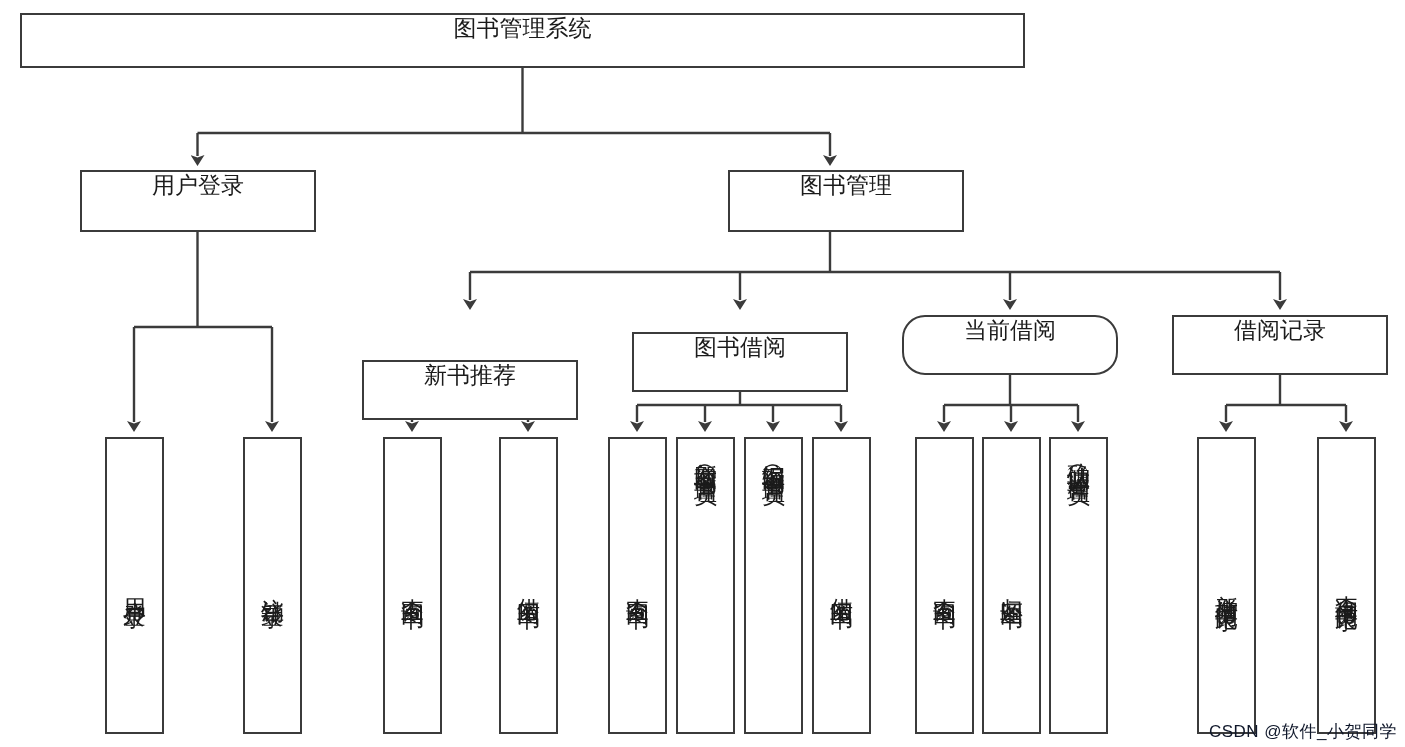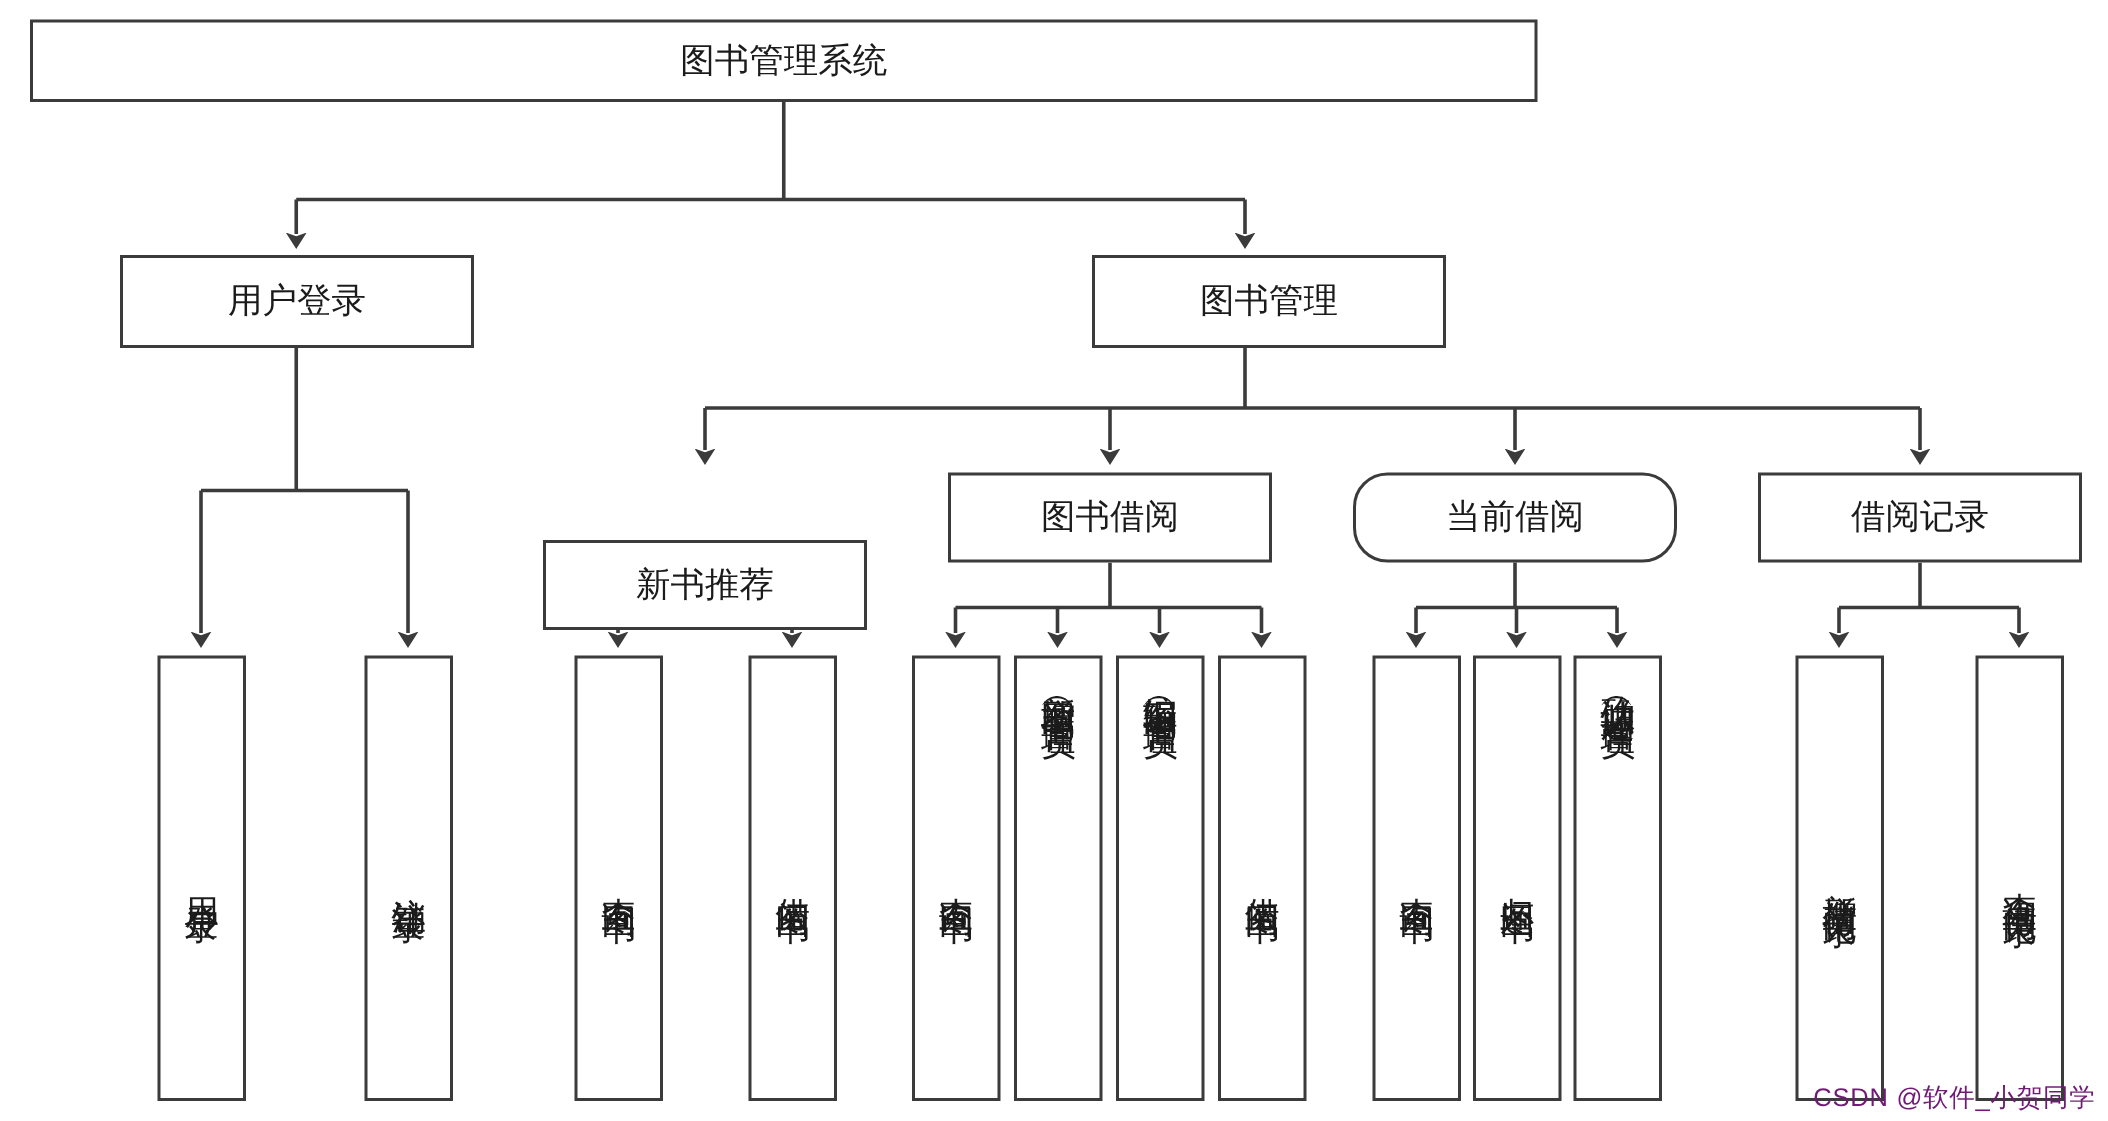--- a/index.html
+++ b/index.html
@@ -16,21 +16,21 @@
     height: 747px;
     background: #ffffff;
     overflow: hidden;
   }
   .node {
     position: absolute;
     box-sizing: border-box;
     border: 2px solid #3b3b3b;
     background: #ffffff;
     display: flex;
-    align-items: center;
+    align-items: flex-start;
     justify-content: center;
     color: #1b1b1b;
   }
   .node-label {
     color: #1b1b1b;
     line-height: 1.18;
     text-align: center;
     white-space: pre;
   }
   .horiz .node-label {
@@ -66,21 +66,21 @@
     fill: none;
   }
   .arrow-head {
     fill: #3b3b3b;
   }
   .watermark {
     position: absolute;
     right: 8px;
     bottom: 4px;
     font-size: 17px;
-    color: #701a75;
+    color: #0f172a;
     letter-spacing: 0.5px;
     white-space: nowrap;
   }
 </style>
 </head>
 <body>
 
 <div id="stage">
 
   <svg class="links" viewBox="0 0 1405 747">
@@ -138,21 +138,21 @@
   <div class="node horiz" style="left:80px; top:170px; width:236px; height:62px;">
     <span class="node-label">用户登录</span>
   </div>
   <div class="node horiz" style="left:712px; top:170px; width:236px; height:62px;margin-left:16px;">
     <span class="node-label">图书管理</span>
   </div>
 
   <div class="node horiz" style="left:362px; top:315px; width:216px; height:60px;margin-top:45px;">
     <span class="node-label">新书推荐</span>
   </div>
-  <div class="node horiz" style="left:632px; top:315px; width:216px; height:60px;">
+  <div class="node horiz" style="left:632px; top:332px; width:216px; height:60px;">
     <span class="node-label">图书借阅</span>
   </div>
   <div class="node horiz" style="left:902px; top:315px; width:216px; height:60px;border-radius:23px;">
     <span class="node-label">当前借阅</span>
   </div>
   <div class="node horiz" style="left:1172px; top:315px; width:216px; height:60px;font-family:Liberation Serif, serif;">
     <span class="node-label">借阅记录</span>
   </div>
 
   <div class="node vert v-center" style="left:105px; top:437px; width:59px; height:297px;">

